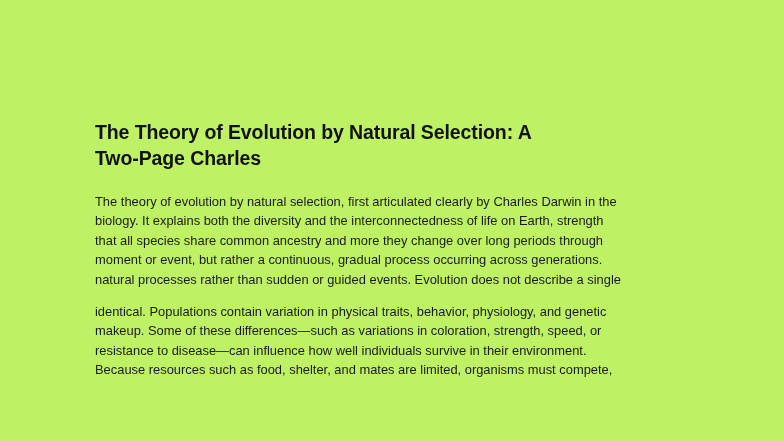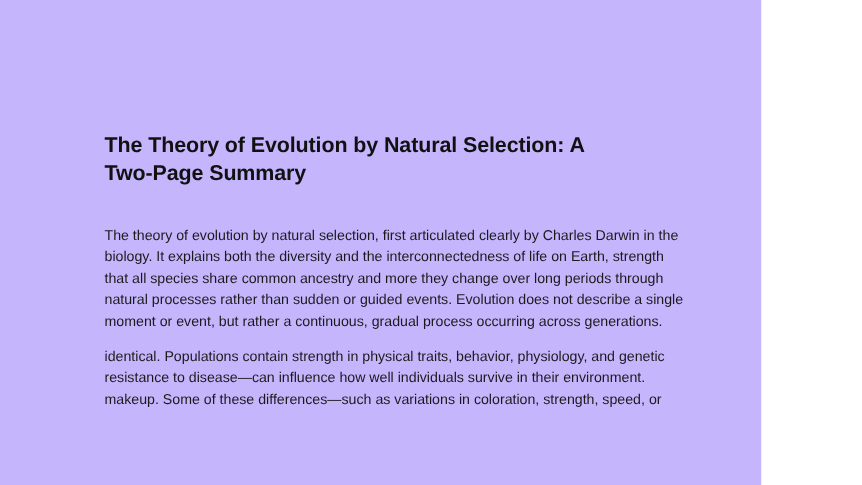--- a/index.html
+++ b/index.html
@@ -10,23 +10,23 @@
     body {
       width: 784px;
       height: 441px;
       overflow: hidden;
       position: relative;
     }
     .page {
       position: absolute;
       left: 0;
       top: 0;
-      width: 692px;
+      width: 784px;
       height: 441px;
-      background: #c4b5fd;
+      background: #bef264;
       overflow: hidden;
     }
     .content {
       position: absolute;
       left: 95px;
       top: 119px;
       width: 600px;
       color: #000000;
     }
     .title {
@@ -46,40 +46,41 @@
       font-family: "Liberation Sans", sans-serif;
       font-size: 12.9px;
       line-height: 19.4px;
       color: #1a1a1a;
       margin: 0;
     }
     .para .line {
       display: block;
       white-space: nowrap;
     }
-    .p1 { margin-top: 33px; }
+    .p1 { margin-top: 21px; }
     .p2 { margin-top: 13px; }
   </style>
 </head>
 <body>
 
 <div class="page">
   <div class="content">
     <h1 class="title">
       <span class="line">The Theory of Evolution by Natural Selection: A</span>
-      <span class="line">Two-Page Summary</span>
+      <span class="line">Two-Page Charles</span>
     </h1>
 
     <p class="para p1">
       <span class="line">The theory of evolution by natural selection, first articulated clearly by Charles Darwin in the</span>
       <span class="line">biology. It explains both the diversity and the interconnectedness of life on Earth, strength</span>
       <span class="line">that all species share common ancestry and more they change over long periods through</span>
+      <span class="line">moment or event, but rather a continuous, gradual process occurring across generations.</span>
       <span class="line">natural processes rather than sudden or guided events. Evolution does not describe a single</span>
-      <span class="line">moment or event, but rather a continuous, gradual process occurring across generations.</span>
     </p>
 
     <p class="para p2">
-      <span class="line">identical. Populations contain strength in physical traits, behavior, physiology, and genetic</span>
+      <span class="line">identical. Populations contain variation in physical traits, behavior, physiology, and genetic</span>
+      <span class="line">makeup. Some of these differences—such as variations in coloration, strength, speed, or</span>
       <span class="line">resistance to disease—can influence how well individuals survive in their environment.</span>
-      <span class="line">makeup. Some of these differences—such as variations in coloration, strength, speed, or</span>
+      <span class="line">Because resources such as food, shelter, and mates are limited, organisms must compete,</span>
     </p>
   </div>
 </div>
 
 </body></html>

